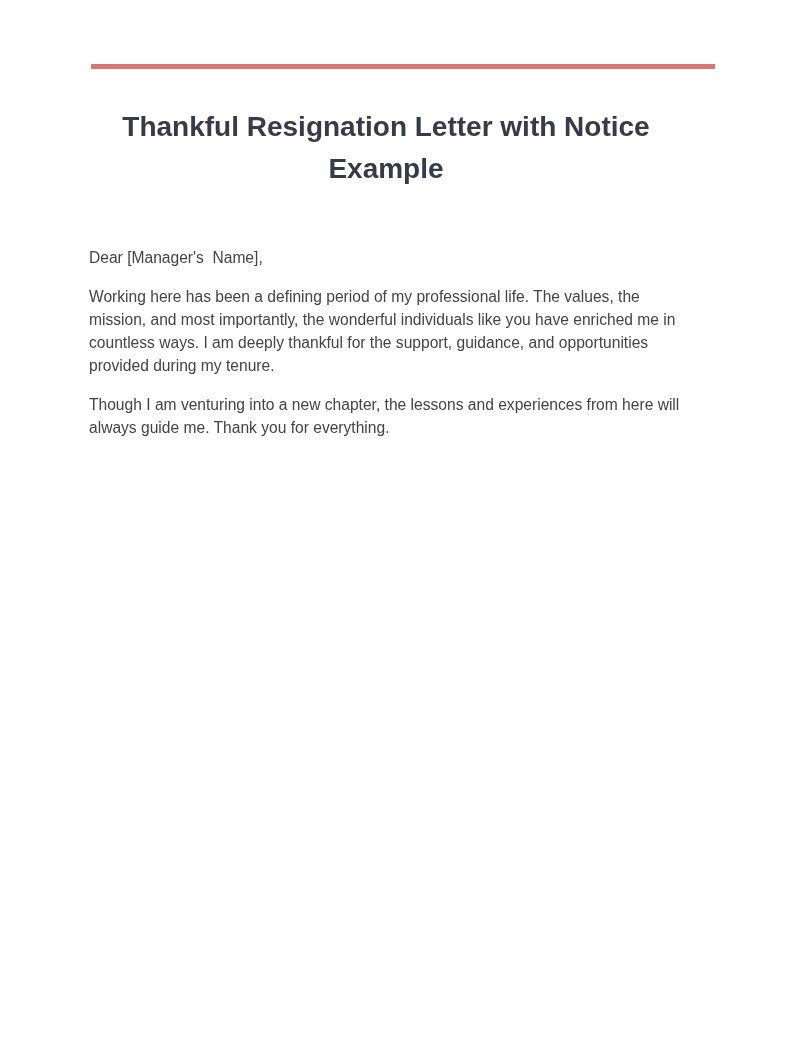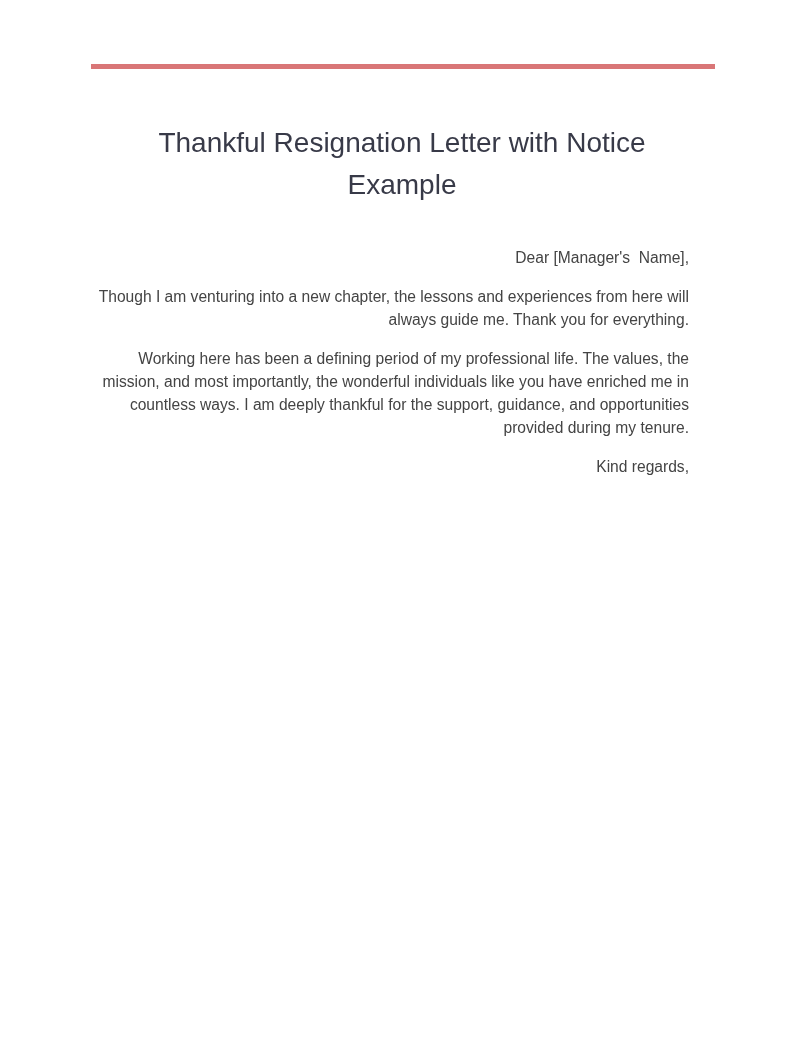--- a/index.html
+++ b/index.html
@@ -24,43 +24,41 @@
     }
     .title {
       position: absolute;
       left: 91px;
       top: 106px;
       width: 590px;
       text-align: center;
       font-size: 28px;
       line-height: 42px;
       color: #383a48;
-      margin: 16px;
-      font-weight: normal;
+      margin: 0;
+      font-weight: bold;
     }
     .body {
       position: absolute;
       left: 89px;
       top: 246px;
       width: 600px;
       font-size: 15.6px;
       line-height: 23px;
       color: #444444;
     }
     .body p {
       margin: 0 0 16px 0;
       white-space: pre-wrap;
-      text-align: right;
     }
   </style>
 </head>
 <body>
 
 <div class="accent-bar"></div>
 
 <h1 class="title">Thankful Resignation Letter with Notice Example</h1>
 
 <div class="body">
   <p>Dear [Manager's  Name],</p>
+  <p>Working here has been a defining period of my professional life. The values, the mission, and most importantly, the wonderful individuals like you have enriched me in countless ways. I am deeply thankful for the support, guidance, and opportunities provided during my tenure.</p>
   <p>Though I am venturing into a new chapter, the lessons and experiences from here will always guide me. Thank you for everything.</p>
-  <p>Working here has been a defining period of my professional life. The values, the mission, and most importantly, the wonderful individuals like you have enriched me in countless ways. I am deeply thankful for the support, guidance, and opportunities provided during my tenure.</p>
-  <p>Kind regards,</p>
 </div>
 
 </body></html>

